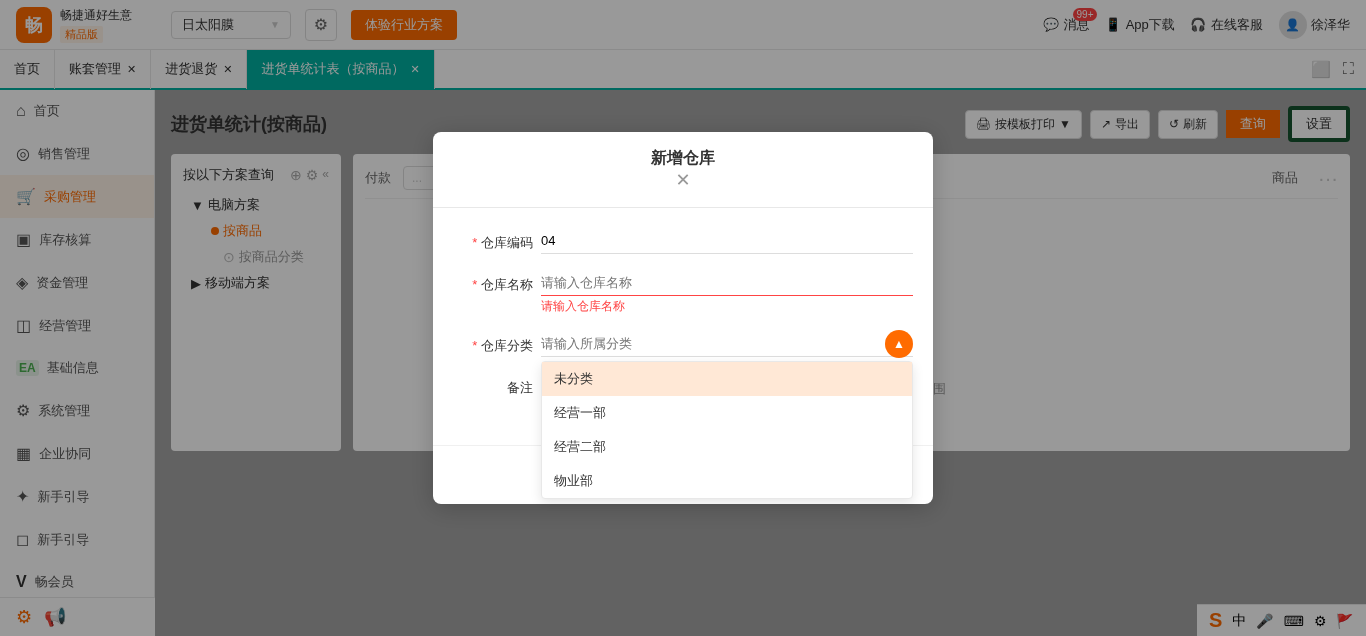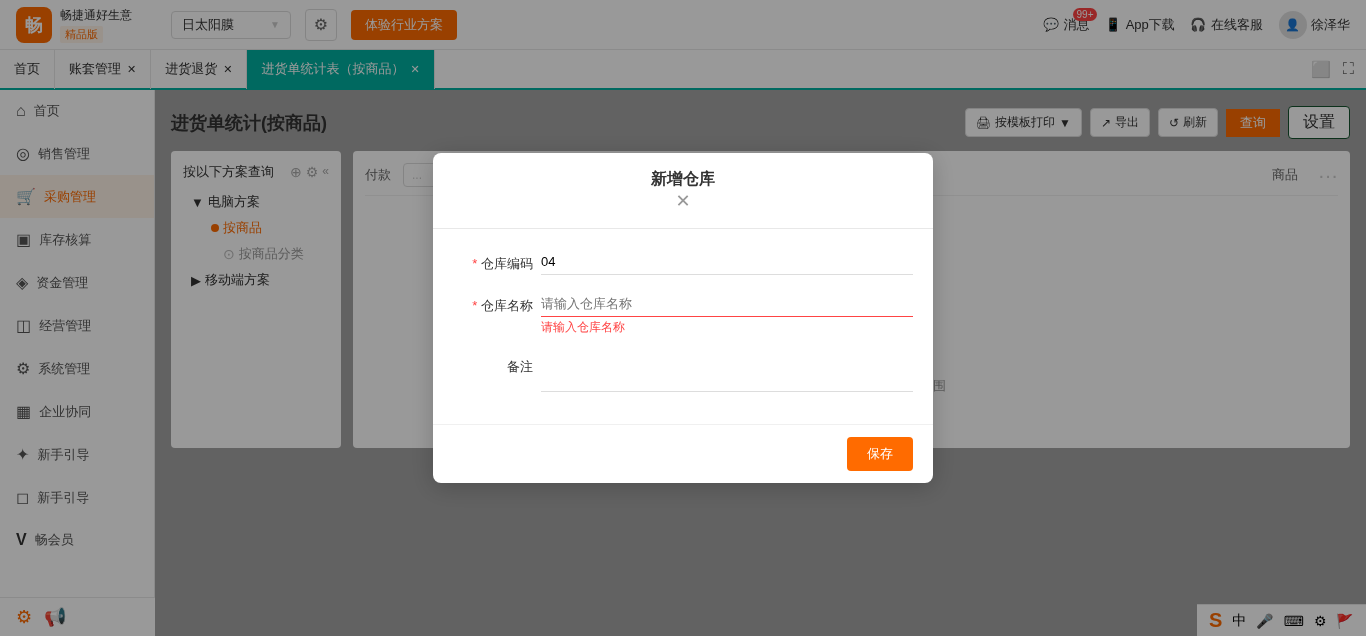--- a/index.html
+++ b/index.html
@@ -153,21 +153,21 @@
       margin-bottom: 12px;
       display: flex;
       justify-content: space-between;
       align-items: center;
     }
     .toolbar-right { display: flex; gap: 8px; align-items: center; }
     .btn-template { border: 1px solid #ddd; background: #fff; padding: 5px 10px; font-size: 12px; border-radius: 4px; cursor: pointer; display: flex; align-items: center; gap: 4px; color: #333; }
     .btn-export { border: 1px solid #ddd; background: #fff; padding: 5px 10px; font-size: 12px; border-radius: 4px; cursor: pointer; display: flex; align-items: center; gap: 4px; color: #333; }
     .btn-refresh { border: 1px solid #ddd; background: #fff; padding: 5px 10px; font-size: 12px; border-radius: 4px; cursor: pointer; display: flex; align-items: center; gap: 4px; color: #333; }
     .btn-query { background: #ff6b00; color: white; border: none; padding: 5px 14px; font-size: 13px; border-radius: 0; cursor: pointer; }
-    .btn-settings { background: white; color: #333; border: 1px solid #14532d; padding: 5px 14px; font-size: 16px; border-radius: 4px; cursor: pointer; }
+    .btn-settings { background: white; color: #333; border: 4px solid #14532d; padding: 5px 14px; font-size: 13px; border-radius: 4px; cursor: pointer; }
     .filter-tree { font-size: 13px; color: #333; }
     .tree-item { padding: 4px 0 4px 8px; cursor: pointer; display: flex; align-items: center; gap: 4px; }
     .tree-item.active { color: #ff6b00; }
     .tree-item .indicator { width: 8px; height: 8px; border-radius: 50%; background: #ff6b00; display: inline-block; }
     .tree-child { padding-left: 20px; }
     .filter-row { display: flex; gap: 12px; margin-bottom: 8px; align-items: center; }
 
     
     .empty-state { display: flex; flex-direction: column; align-items: center; justify-content: center; padding: 40px; color: #999; font-size: 13px; gap: 8px; }
 
@@ -384,20 +384,24 @@
       <span class="icon">▣</span>
       <span>库存核算</span>
     </div>
     <div class="sidebar-item">
       <span class="icon">◈</span>
       <span>资金管理</span>
     </div>
     <div class="sidebar-item">
       <span class="icon">◫</span>
       <span>经营管理</span>
+    </div>
+    <div class="sidebar-item">
+      <span class="icon" style="font-size:12px;font-weight:bold;background:#e8f4ea;color:#4caf50;border-radius:3px;padding:1px 3px;">EA</span>
+      <span>基础信息</span>
     </div>
     <div class="sidebar-item">
       <span class="icon">⚙</span>
       <span>系统管理</span>
     </div>
     <div class="sidebar-item">
       <span class="icon">▦</span>
       <span>企业协同</span>
     </div>
     <div class="sidebar-item">
@@ -543,20 +547,44 @@
       <div class="form-row">
         <label class="form-label required">
           <span>仓库名称</span>
         </label>
         <div class="form-input-wrap">
           <input class="form-input error" type="text" placeholder="请输入仓库名称" style="">
           <div class="form-error">请输入仓库名称</div>
         </div>
       </div>
 
+      <div class="form-row" style="position:relative;">
+        <label class="form-label required">
+          <span>仓库分类</span>
+        </label>
+        <div class="select-wrap">
+          <input class="select-input" type="text" placeholder="请输入所属分类" style="">
+          <div class="select-arrow">▲</div>
+          
+          <div class="dropdown-list">
+            <div class="dropdown-item highlighted">
+              <span>未分类</span>
+            </div>
+            <div class="dropdown-item">
+              <span>经营一部</span>
+            </div>
+            <div class="dropdown-item">
+              <span>经营二部</span>
+            </div>
+            <div class="dropdown-item">
+              <span>物业部</span>
+            </div>
+          </div>
+        </div>
+      </div>
 
       <div class="form-row">
         <label class="form-label">
           <span>备注</span>
         </label>
         <textarea class="form-textarea" style=""></textarea>
       </div>
     </div>
     <div class="dialog-footer">
       <button class="btn-save">保存</button>

